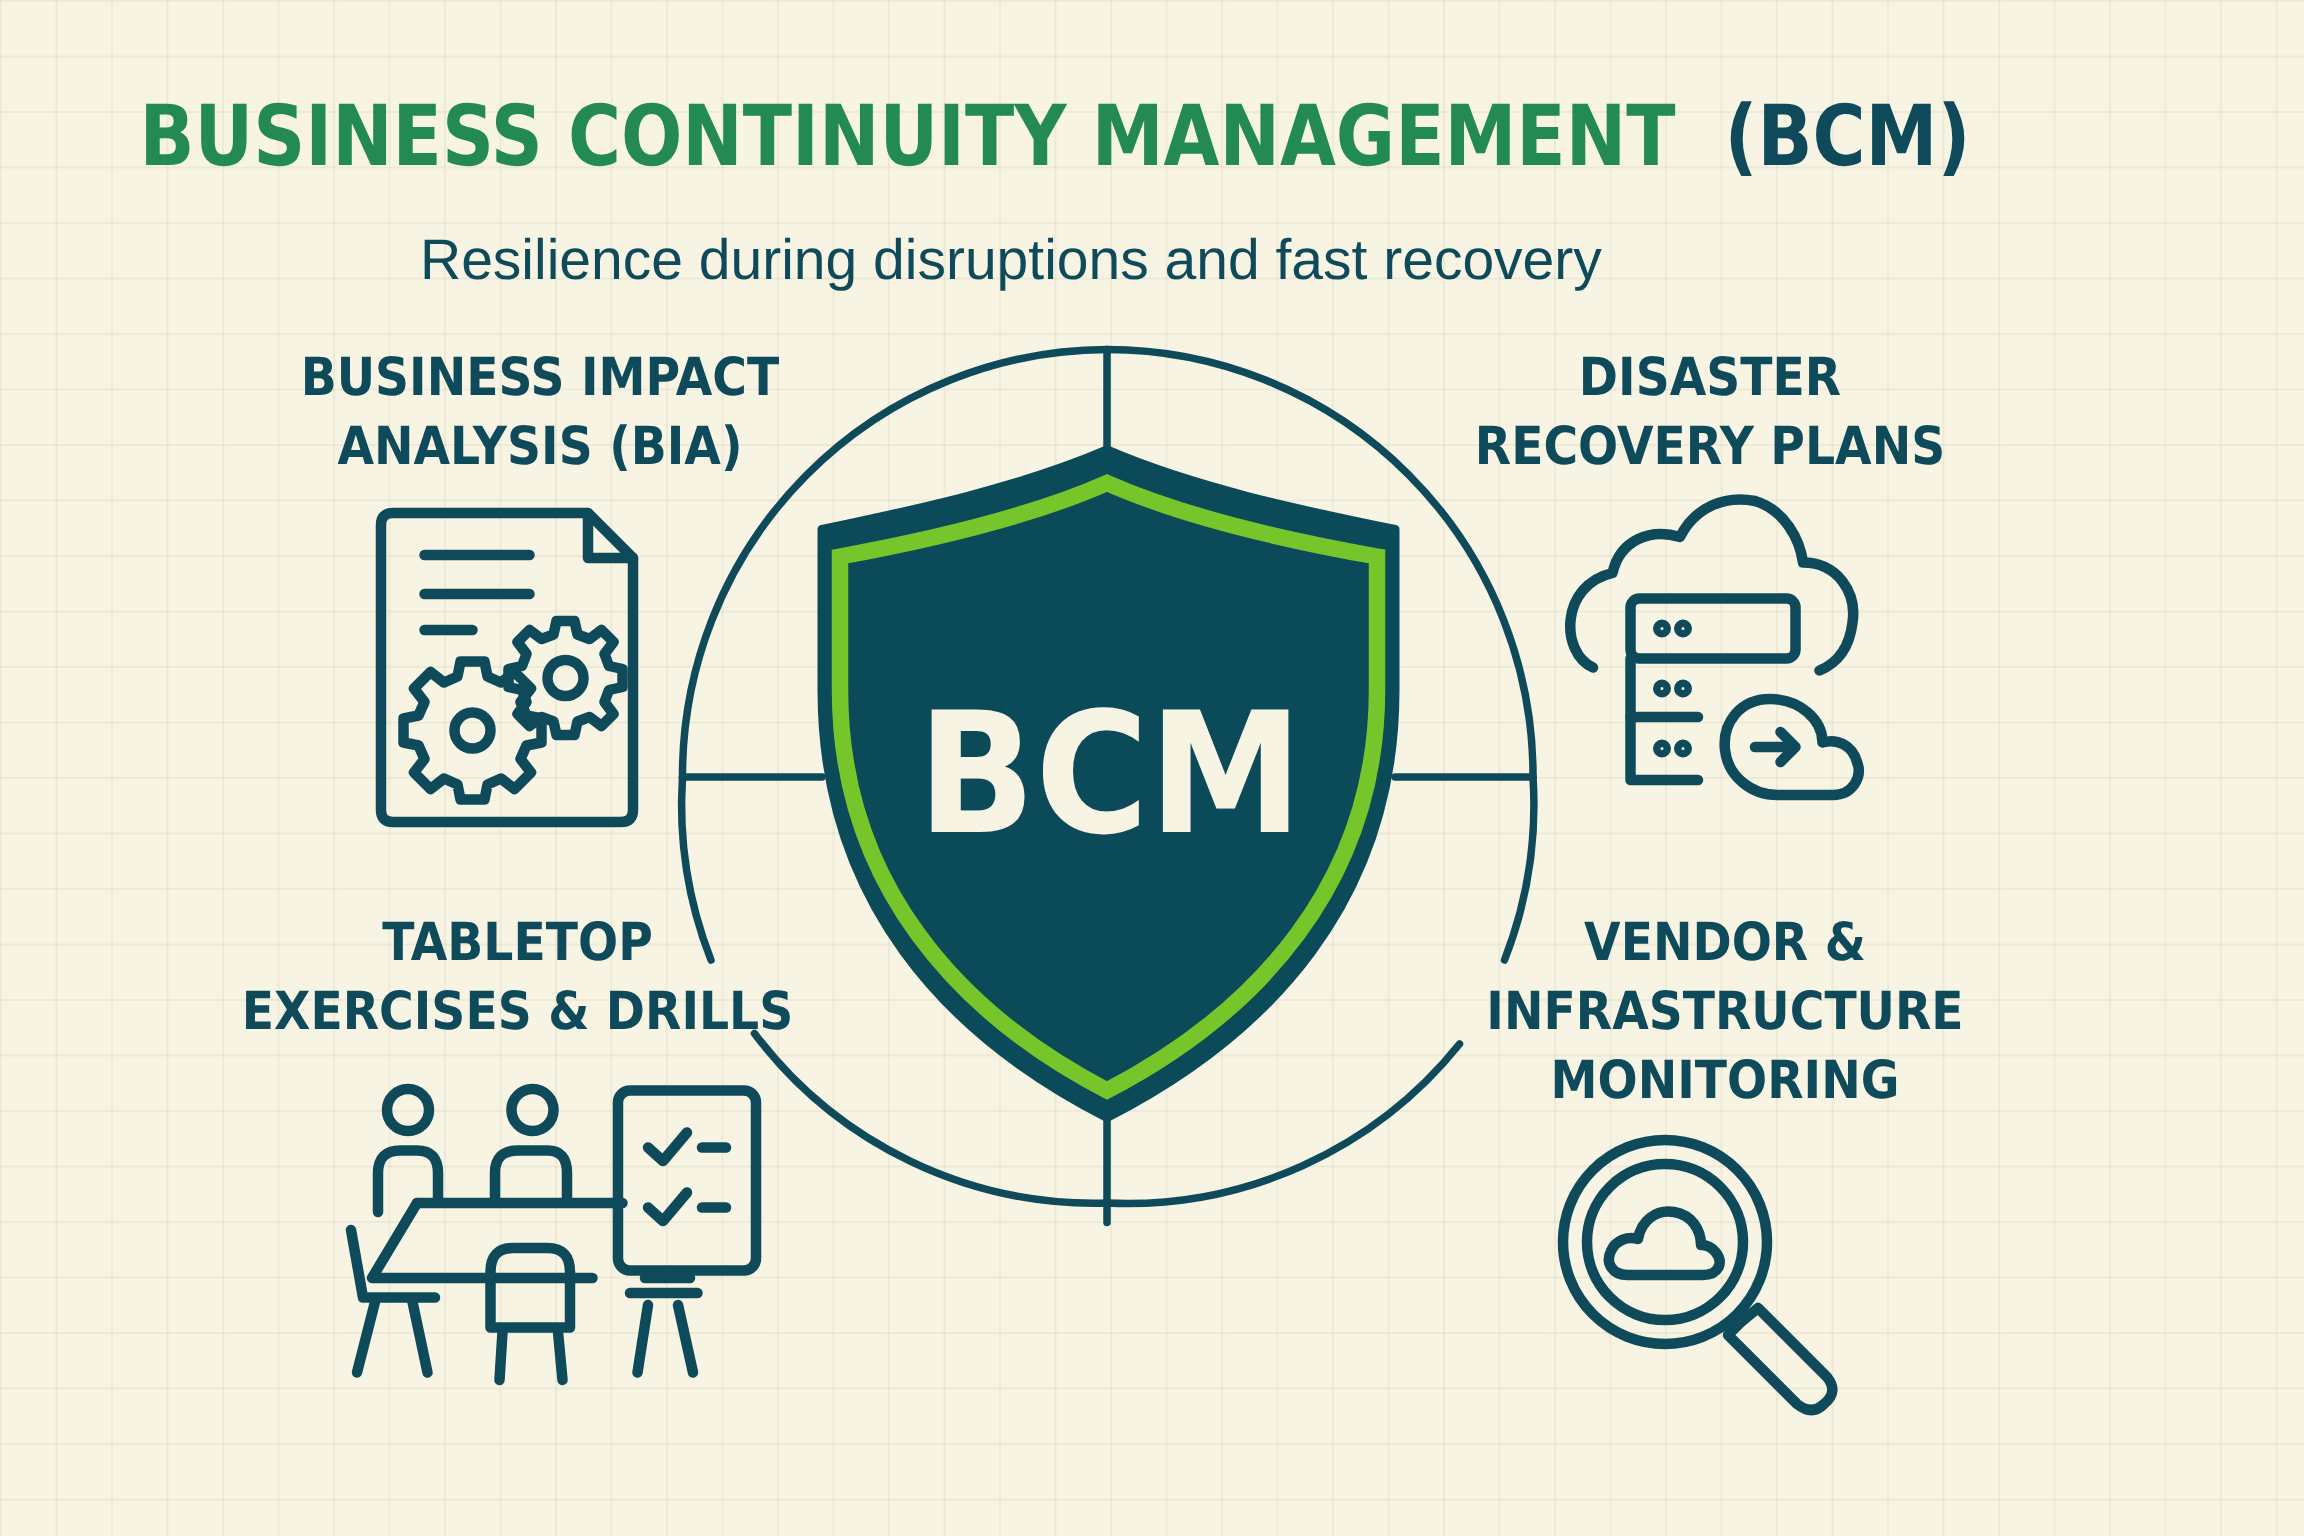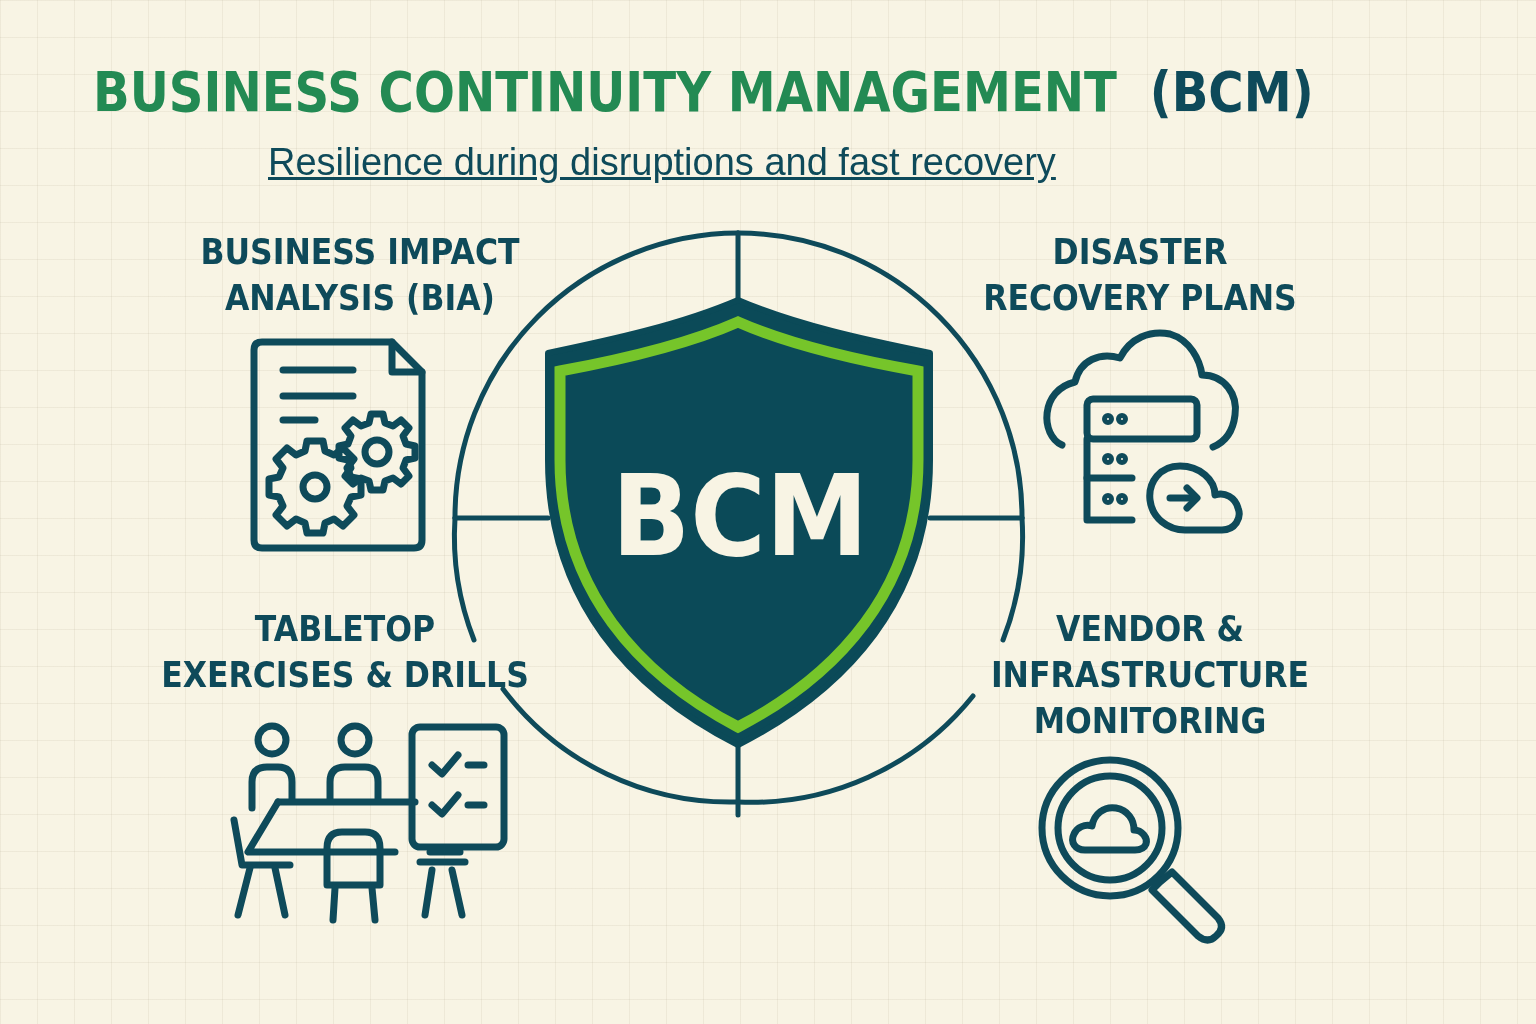--- a/index.html
+++ b/index.html
@@ -16,23 +16,23 @@
   .title {
     position: absolute; left: 93px; top: 60px; margin: 0;
     font-family: "DejaVu Sans", sans-serif; font-weight: bold;
     font-size: 56px; letter-spacing: 0px; white-space: nowrap;
     transform: scaleX(0.86); transform-origin: left top;
     line-height: 64px;
   }
   .title .green { color: #238a53; }
   .title .abbr { color: #0e4a5a; margin-left: 38px; }
   .subtitle {
-    position: absolute; left: 268px; top: 140px; margin: 0;
+    position: absolute; left: 268px; top: 140px; margin: 12px;
     font-family: "Liberation Sans", sans-serif; font-size: 38px;
-    color: #0e4a5a; white-space: nowrap; line-height: 44px; text-decoration: underline;
+    color: #0e4a5a; white-space: nowrap; line-height: 44px;
   }
   .label {
     position: absolute; margin: 0; text-align: center;
     font-family: "DejaVu Sans", sans-serif; font-weight: bold;
     font-size: 35px; line-height: 46px; color: #0e4a5a;
     white-space: nowrap; transform: scaleX(0.9);
   }
   .label span { display: block; }
   #label-bia { left: 150px; top: 229px; width: 420px; }
   #label-drp { left: 930px; top: 229px; width: 420px; }

